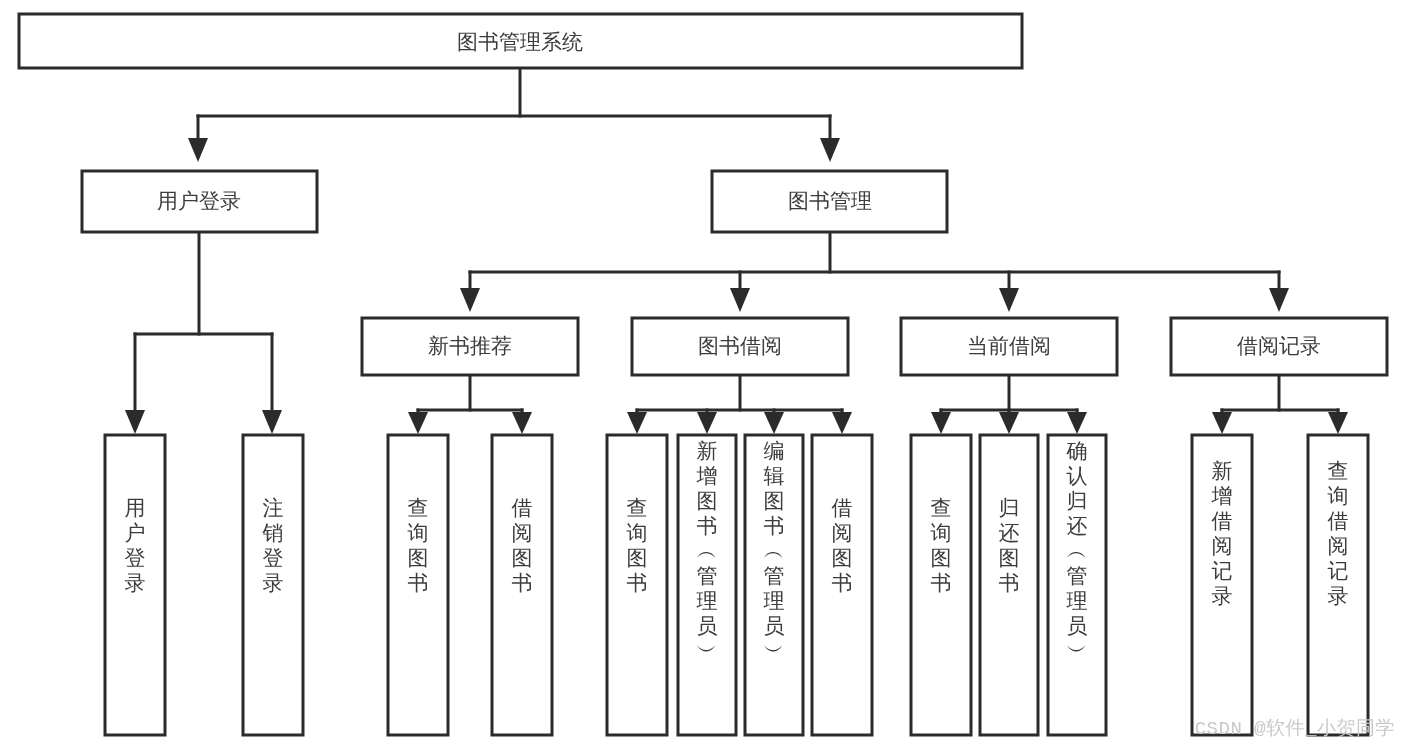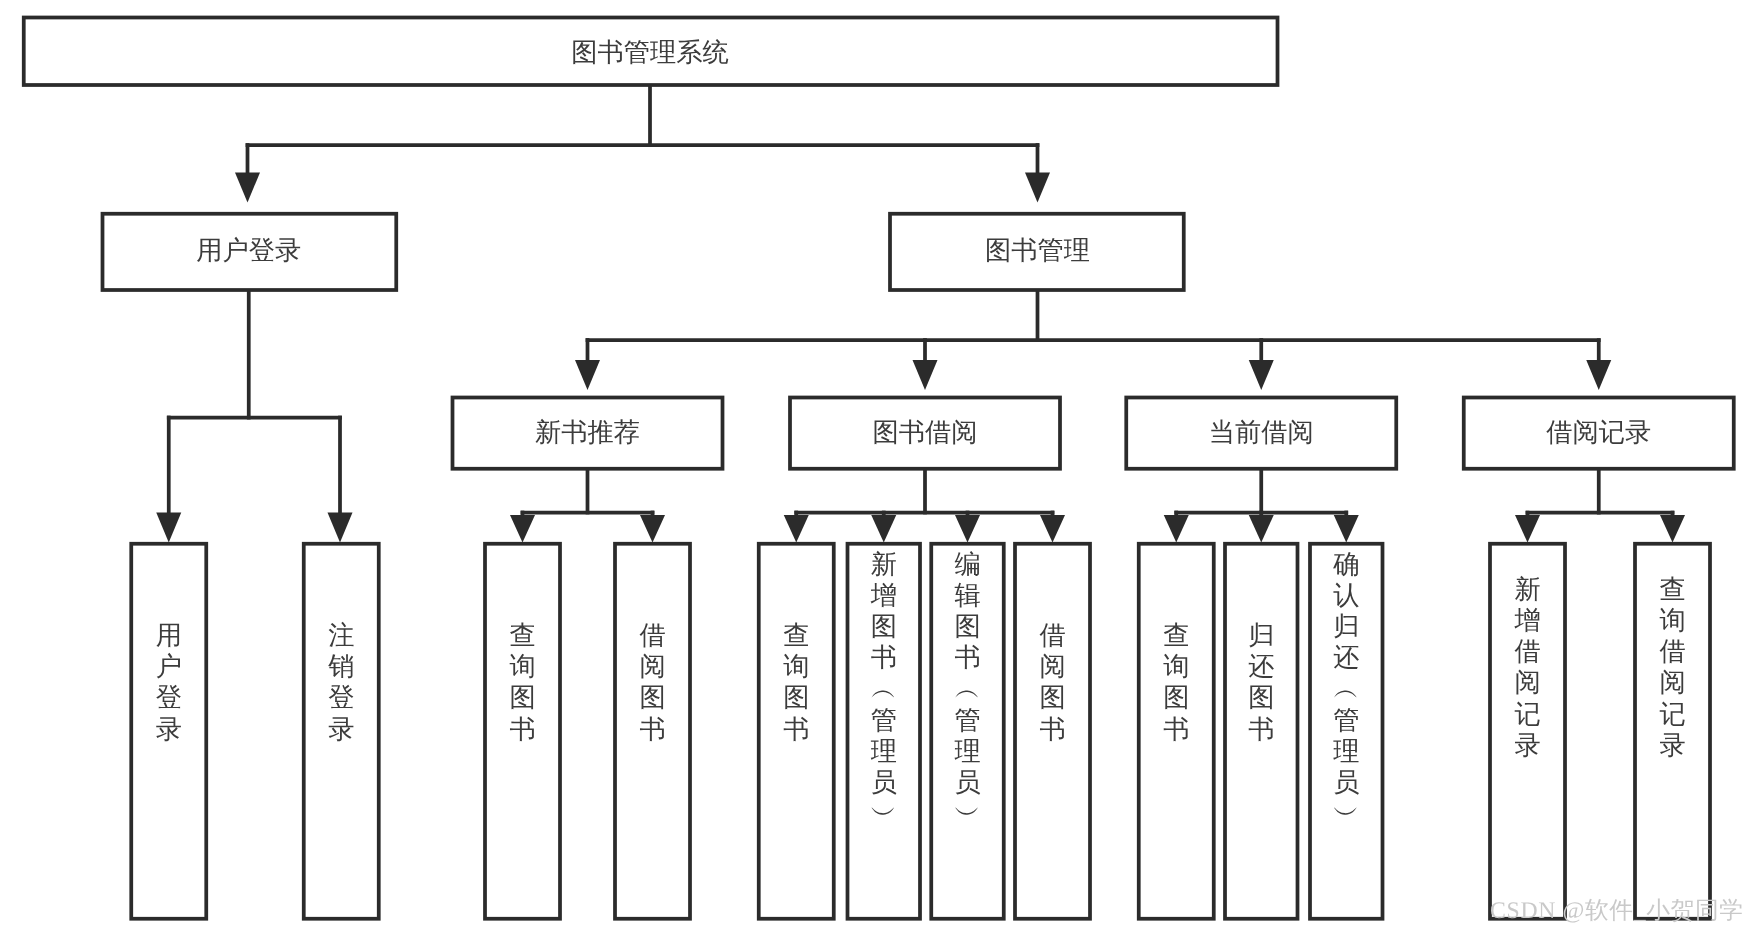--- a/index.html
+++ b/index.html
@@ -53,21 +53,21 @@
     font-family: "Liberation Sans", "DejaVu Sans", sans-serif;
     font-size: 21px;
     text-anchor: middle;
   }
   .watermark {
     position: absolute;
     right: 10px;
     bottom: 6px;
     color: #c9c9c9;
     font-size: 19px;
-    font-family: Liberation Serif, serif;
+    font-family: Liberation Mono, monospace;
     white-space: nowrap;
     letter-spacing: 0.5px;
     user-select: none;
     text-align: right;
   }
 </style>
 </head>
 <body>
 
 <div id="diagram-root">

